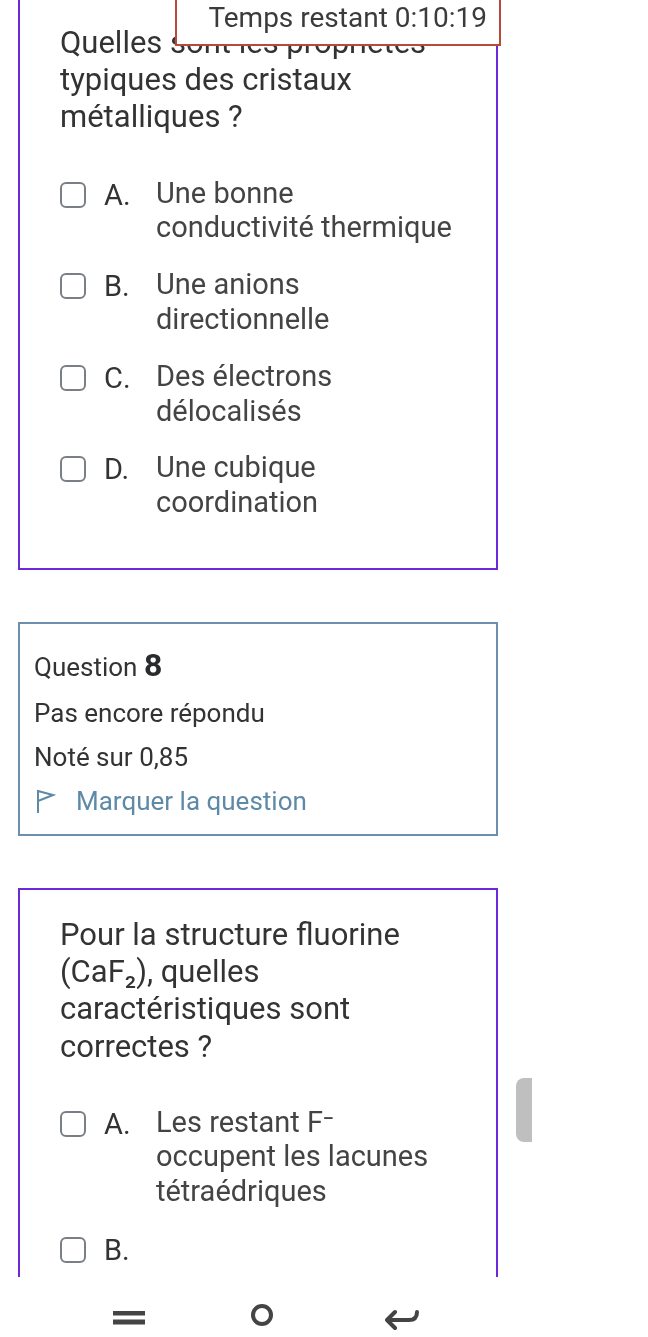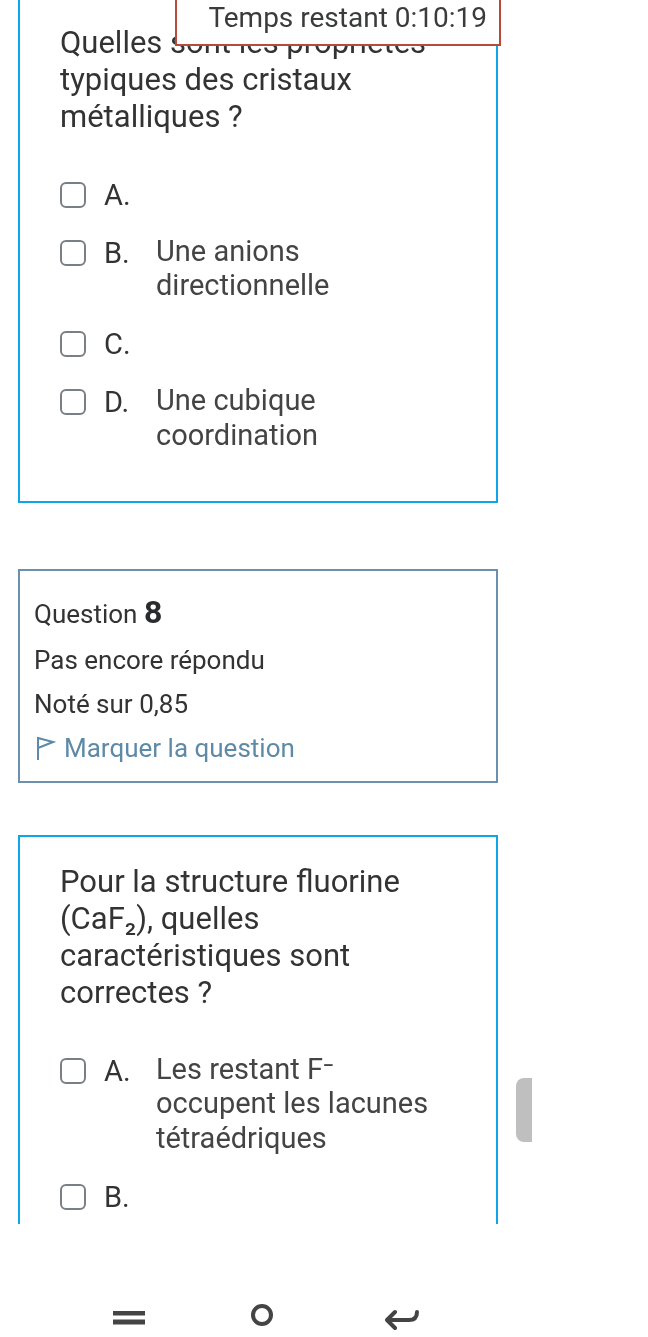--- a/index.html
+++ b/index.html
@@ -24,21 +24,21 @@
     border: 2px solid #b84a3b;
     border-top: none;
     background: #fff;
     color: #3a3b3c;
     font-size: 28px;
     padding: 6px 12px 10px 12px;
     text-align: right;
     z-index: 5;
   }
   .panel {
-    border: 2px solid #0ea5e9;
+    border: 2px solid #6d28d9;
     width: 480px;
     margin-left: 18px;
     background: #fff;
   }
   .question-body-panel {
     padding: 26px 40px 48px 40px;
     margin-top: 0;
   }
   .qtext {
     font-size: 31px;
@@ -76,37 +76,36 @@
     font-size: 29px;
     line-height: 1.2;
     color: #444;
   }
   .gap { height: 52px; }
   .info-panel {
     padding: 22px 14px 18px 14px;
     margin-left: 18px;
     width: 480px;
     border: 2px solid #6c8fae;
-    margin-top: 14px;
   }
   .info-line {
     font-size: 26px;
     color: #333;
     margin-bottom: 14px;
   }
   .info-line .qword { }
   .qnum {
     font-size: 32px;
     font-weight: 700;
     color: #2a2b2c;
   }
   .flag-row {
     display: flex;
     align-items: center;
-    gap: 8px;
+    gap: 20px;
     color: #5e8aa8;
     font-size: 26px;
     margin-top: 14px;
   }
   .flag-icon {
     width: 22px;
     height: 26px;
     position: relative;
   }
   .flag-icon svg { display: block; }
@@ -144,29 +143,31 @@
   <div class="timer">
     <span>Temps restant 0:10:19</span>
   </div>
 
   <div class="panel question-body-panel" style="border-top:none; padding-top:24px;">
     <p class="qtext">Quelles sont les propriétés typiques des cristaux métalliques ?</p>
     <div class="options">
       <div class="opt">
         <div class="cb"></div>
         <div class="opt-letter">A.</div>
+        <div class="opt-text">Une bonne conductivité thermique</div>
       </div>
       <div class="opt">
         <div class="cb"></div>
         <div class="opt-letter">B.</div>
         <div class="opt-text">Une anions directionnelle</div>
       </div>
       <div class="opt">
         <div class="cb"></div>
         <div class="opt-letter">C.</div>
+        <div class="opt-text">Des électrons délocalisés</div>
       </div>
       <div class="opt">
         <div class="cb"></div>
         <div class="opt-letter">D.</div>
         <div class="opt-text">Une cubique coordination</div>
       </div>
     </div>
   </div>
 
   <div class="gap"></div>

